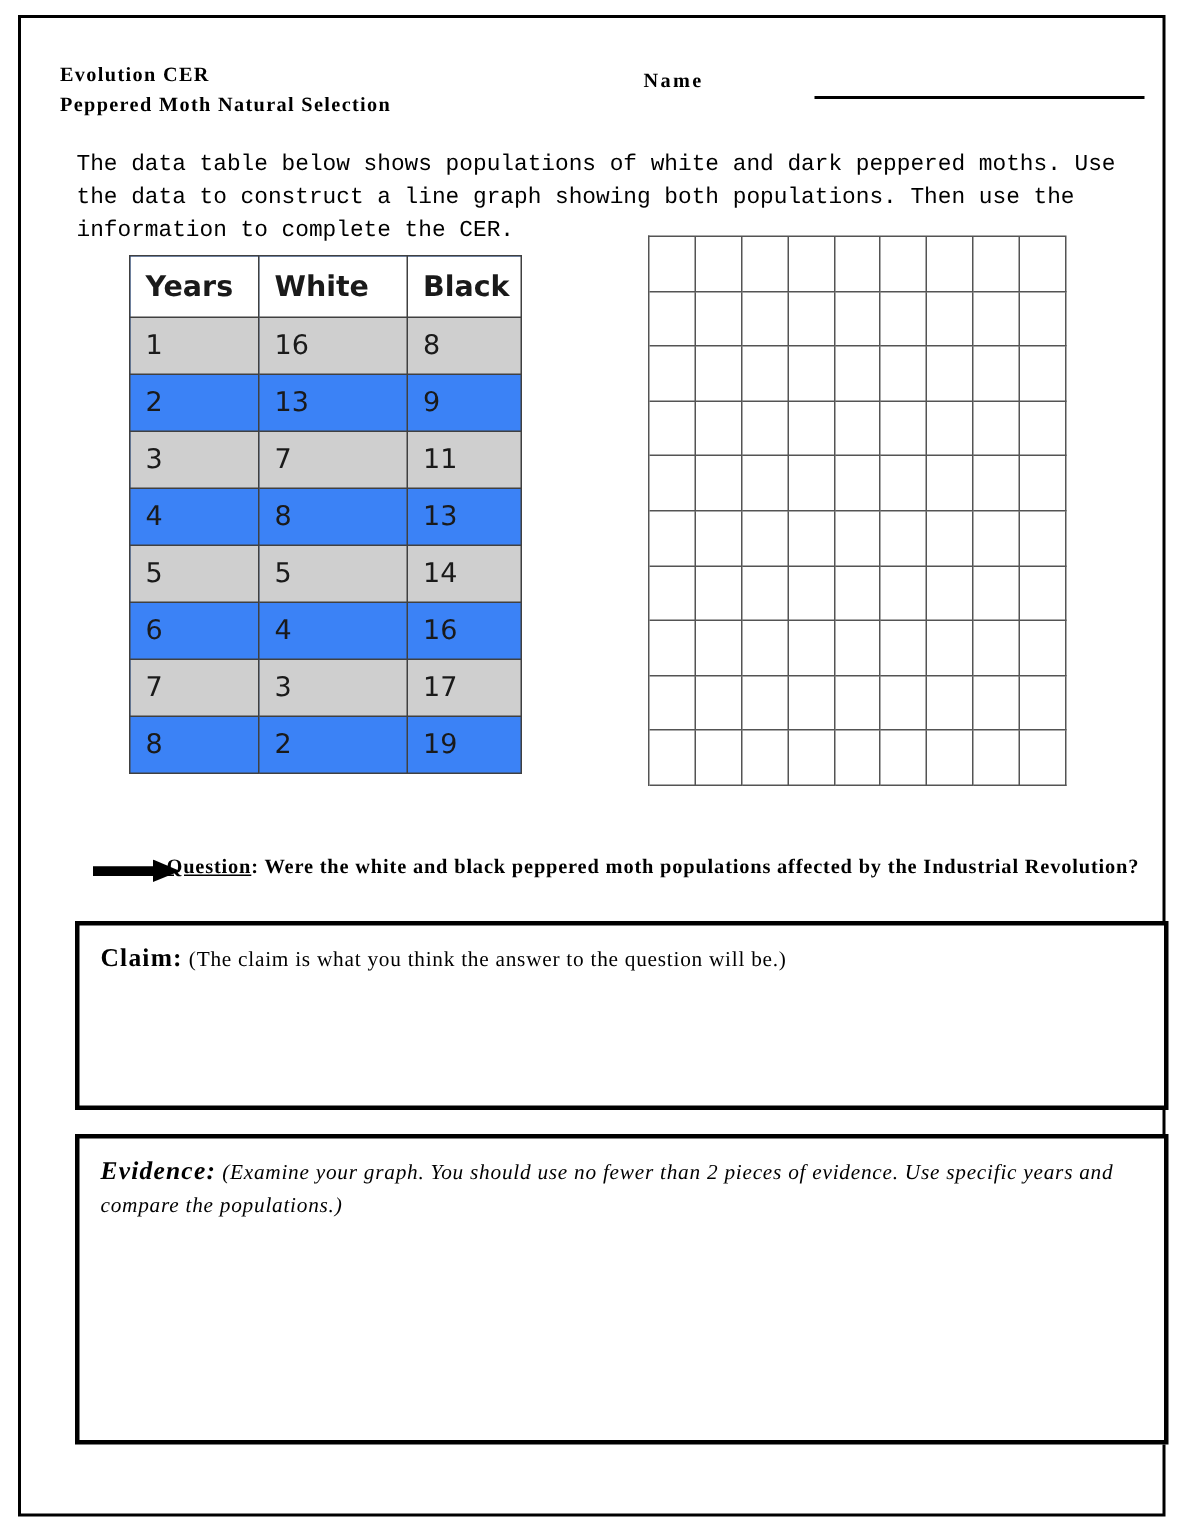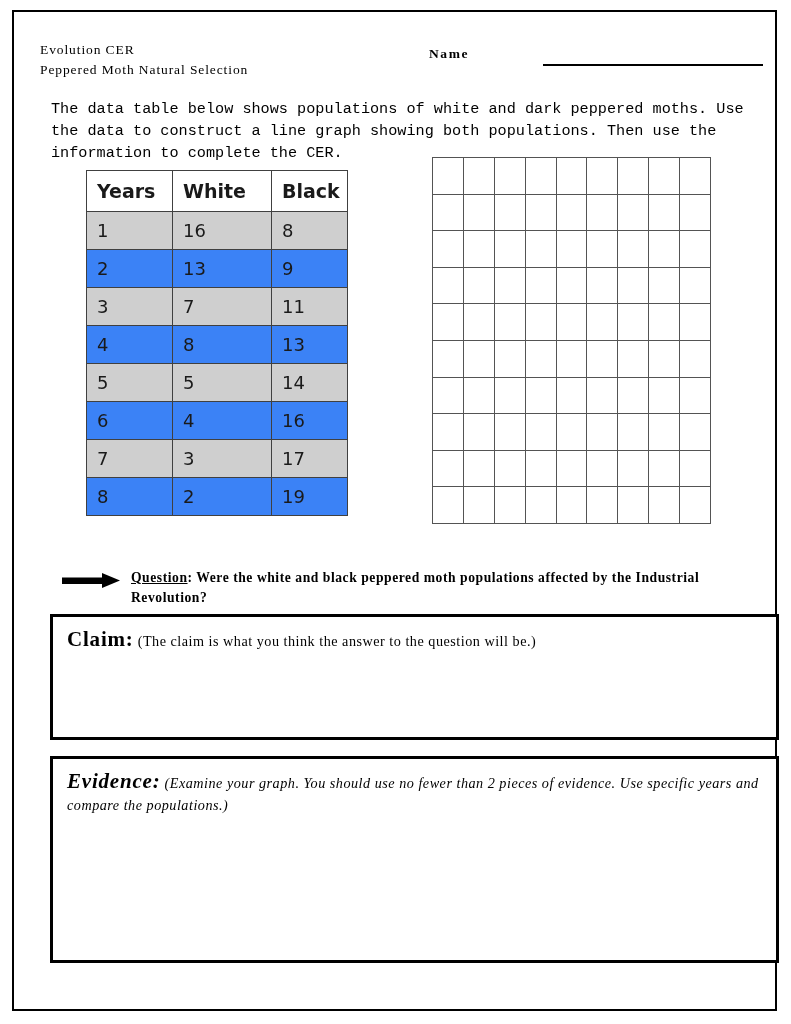--- a/index.html
+++ b/index.html
@@ -26,21 +26,21 @@
     box-sizing: border-box;
     background: #fff;
   }
 
   
   .header-titles {
     position: absolute;
     left: 26px;
     top: 28px;
     font-family: "Liberation Serif", serif;
-    font-weight: normal;
+    font-weight: bold;
     font-size: 13.5px;
     line-height: 20px;
     letter-spacing: 0.9px;
   }
   .header-titles div { white-space: nowrap; }
 
   .name-label {
     position: absolute;
     left: 415px;
     top: 34px;
@@ -129,21 +129,21 @@
     width: 700px;
   }
   .arrow {
     position: absolute;
     left: 0;
     top: 5px;
     width: 58px;
     height: 15px;
   }
   .question-text {
-    margin-left: 69px;
+    margin-left: 49px;
     font-family: "Liberation Serif", serif;
     font-weight: bold;
     font-size: 13.6px;
     line-height: 20px;
     letter-spacing: 0.55px;
   }
   .q-underline {
     text-decoration: underline;
   }
 
@@ -168,21 +168,21 @@
   }
   .box-inner {
     padding: 11px 14px 0 14px;
     font-family: "Liberation Serif", serif;
     font-size: 14.2px;
     line-height: 22px;
     letter-spacing: 0.5px;
   }
   .box-inner .lbl {
     font-weight: bold;
-    font-size: 21px;
+    font-size: 17px;
     letter-spacing: 0.8px;
   }
 
   
   .footer-credit {
     position: absolute;
     left: 0;
     top: 979px;
     width: 765px;
     text-align: center;

